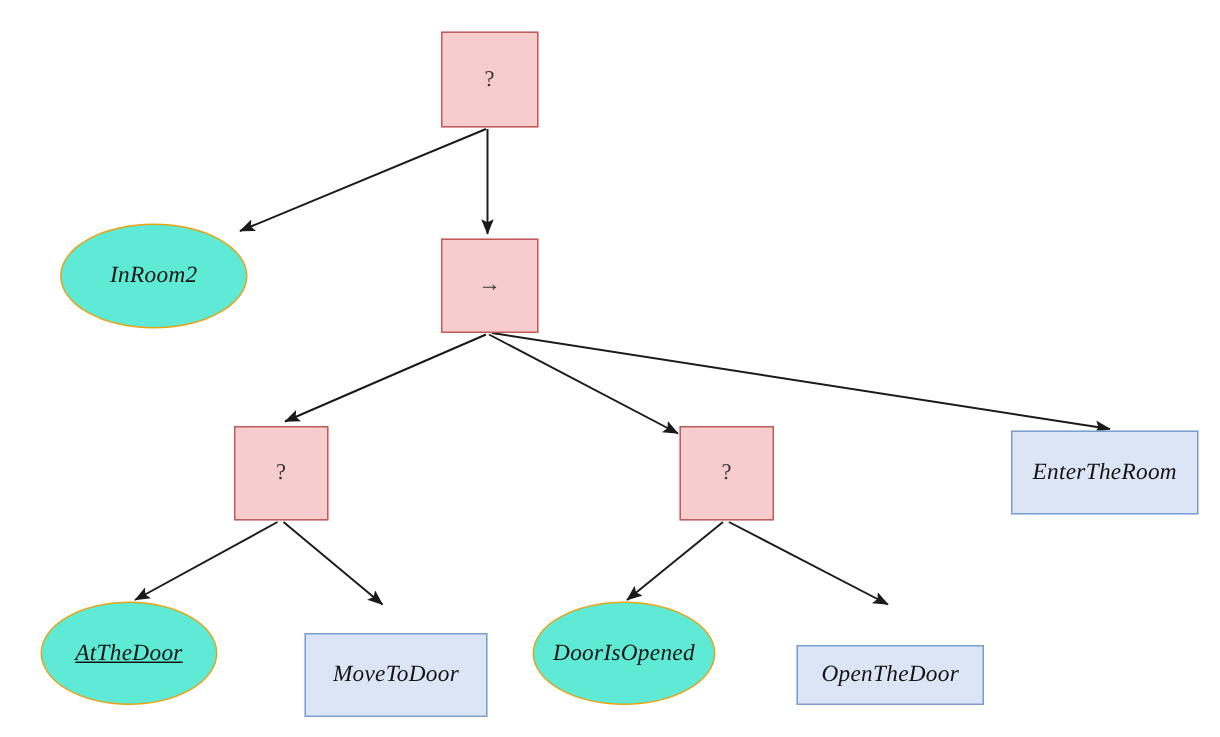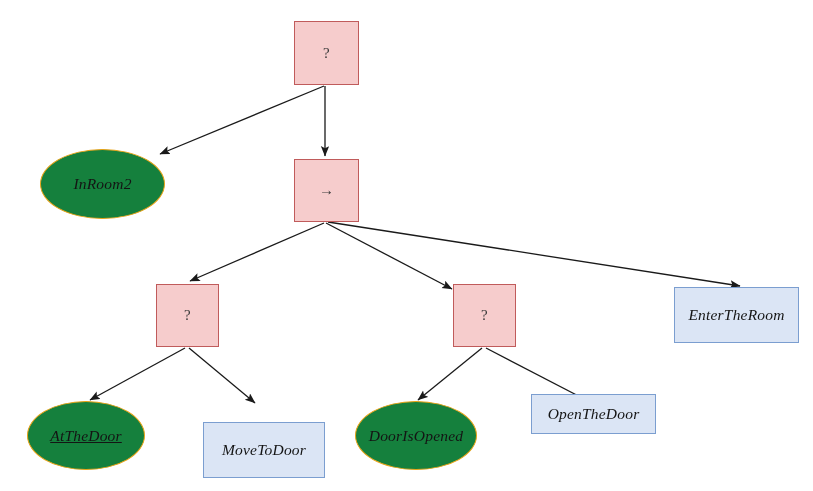--- a/index.html
+++ b/index.html
@@ -34,21 +34,21 @@
     z-index: 2;
   }
   .node.ctrl {
     background: #f6cccc;
     border: 1.4px solid #c05b5b;
     font-size: 15px;
     font-style: normal;
     color: #3a3a3a;
   }
   .node.cond {
-    background: #15803d;
+    background: #5eead4;
     border: 1.4px solid #e8a317;
     border-radius: 50%;
     font-size: 15.5px;
   }
   .node.act {
     background: #dbe5f5;
     border: 1.4px solid #7b9ed0;
     font-size: 15.5px;
   }
   .node .lbl {
@@ -100,17 +100,17 @@
       </div>
       <div class="node cond" style="left: 27px; top: 401px; width: 118px; height: 69px; text-decoration: underline;">
         <span class="lbl">AtTheDoor</span>
       </div>
       <div class="node act" style="left: 203px; top: 406px; width: 122px; height: 56px; margin-top: 16px;">
         <span class="lbl">MoveToDoor</span>
       </div>
       <div class="node cond" style="left: 355px; top: 401px; width: 122px; height: 69px; font-style: italic;">
         <span class="lbl">DoorIsOpened</span>
       </div>
-      <div class="node act" style="left: 531px; top: 394px; width: 125px; height: 40px;">
+      <div class="node act" style="left: 531px; top: 430px; width: 125px; height: 40px;">
         <span class="lbl">OpenTheDoor</span>
       </div>
     </div>
 </div>
 
 </body></html>

